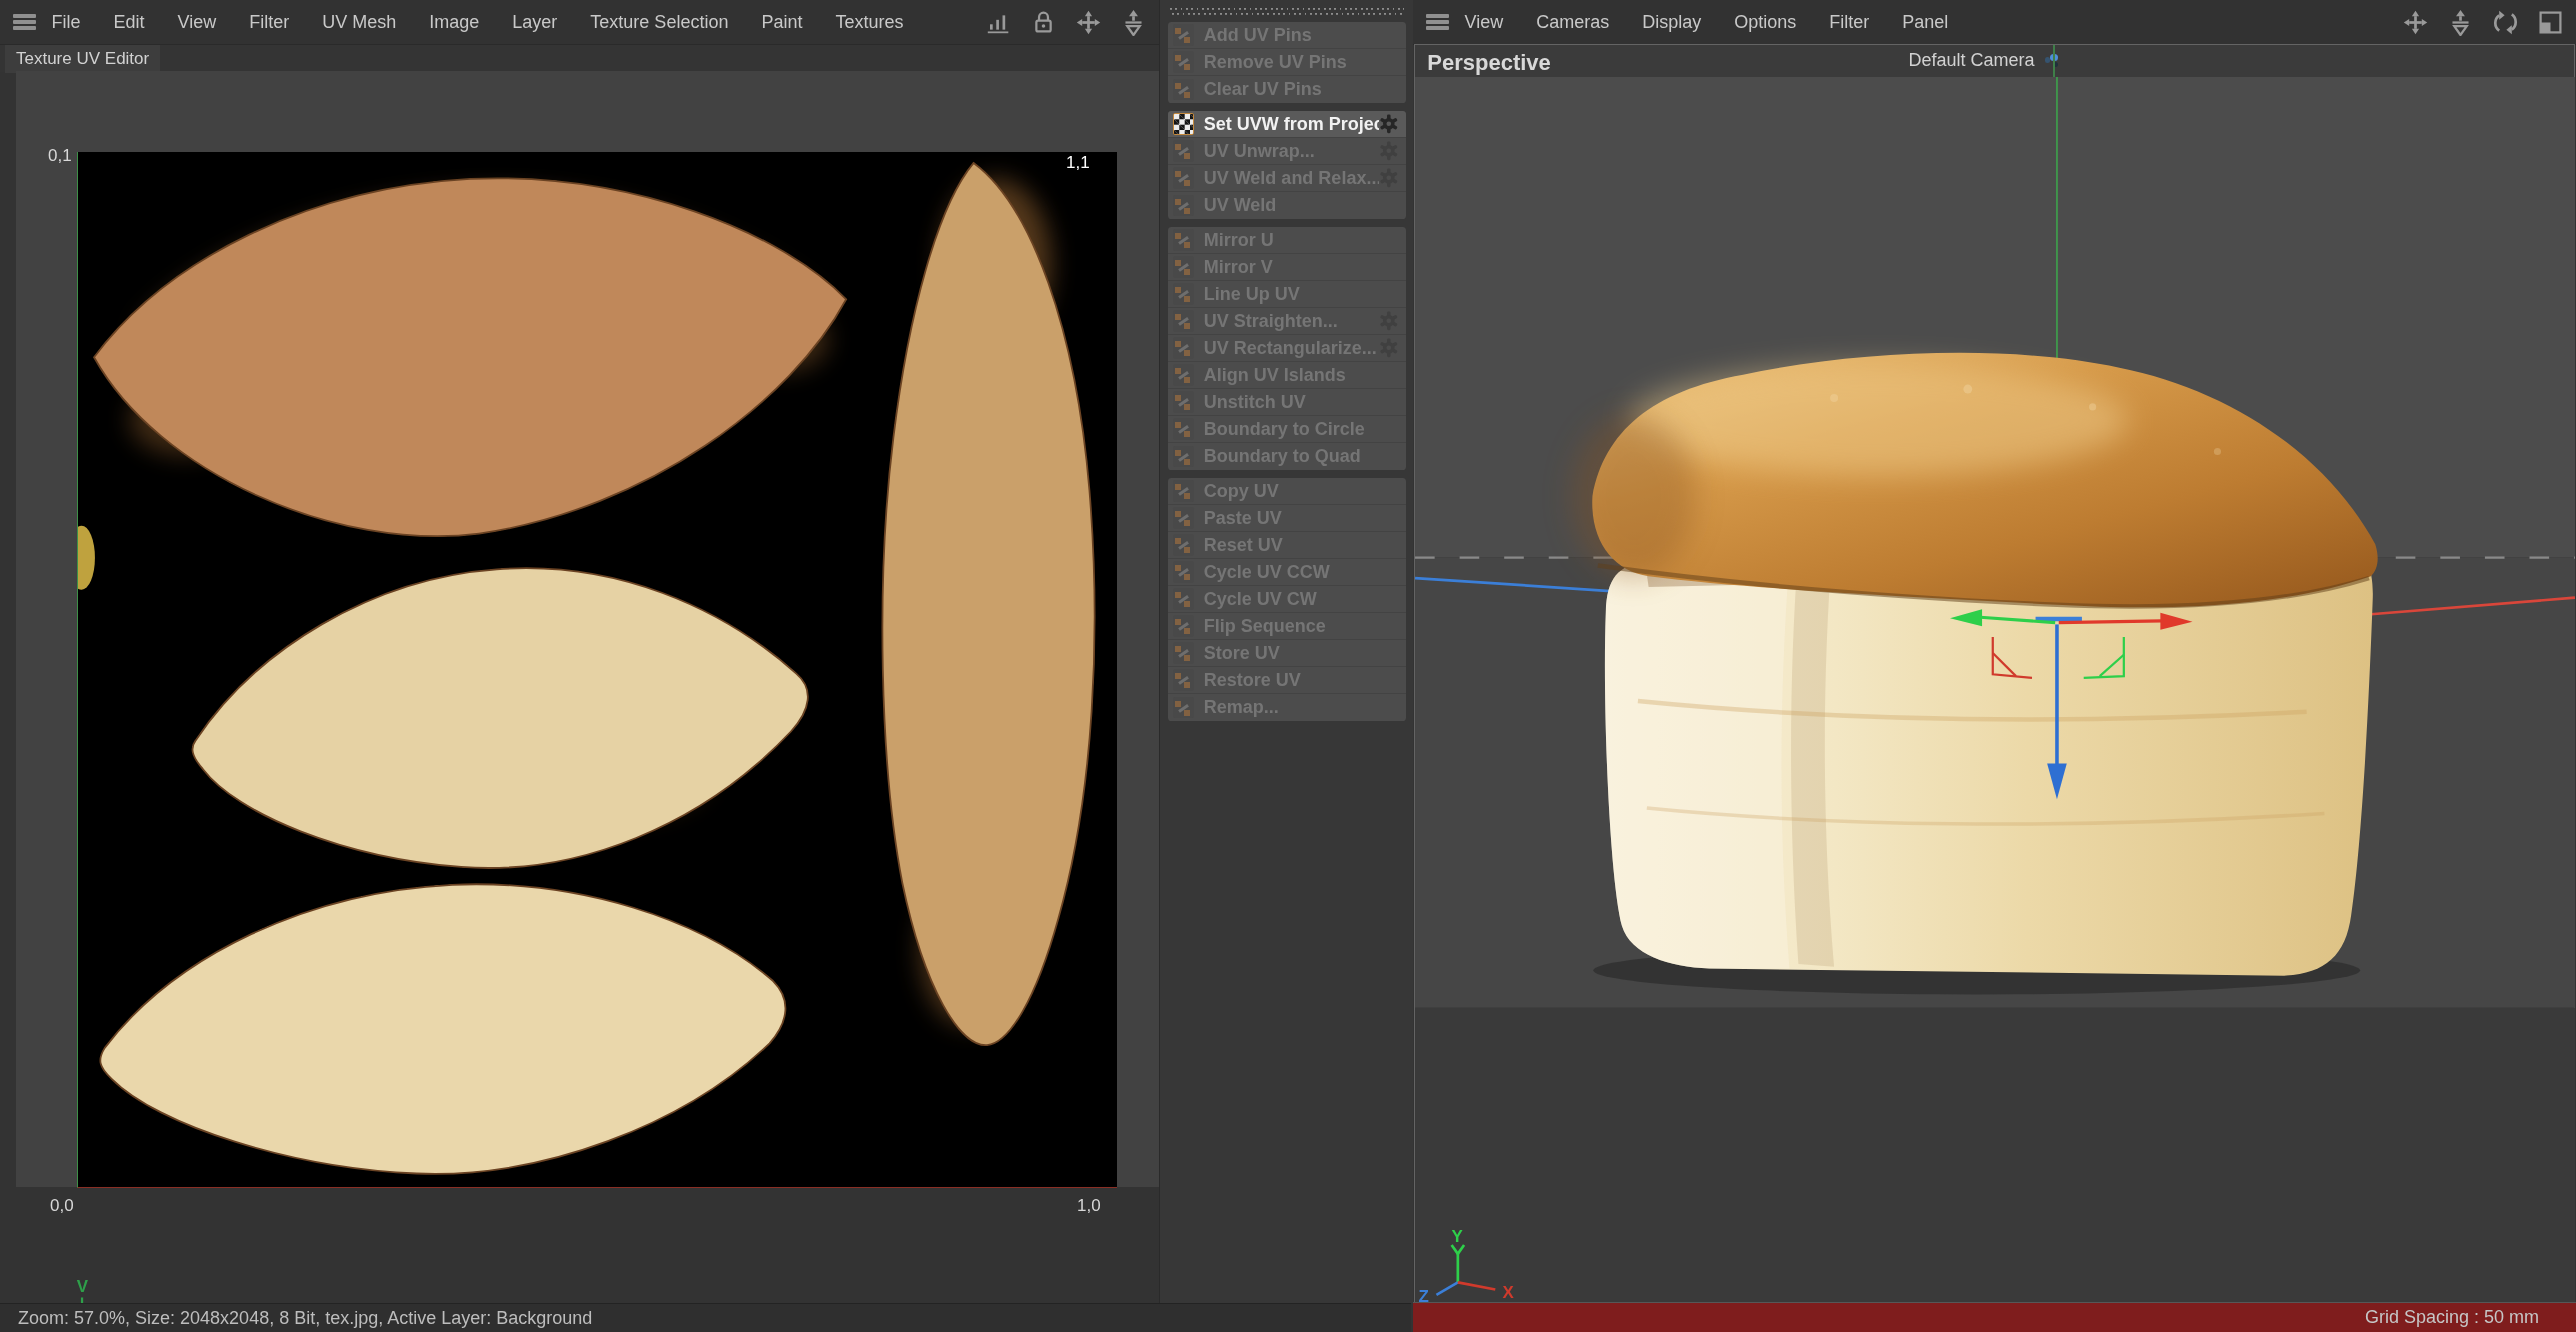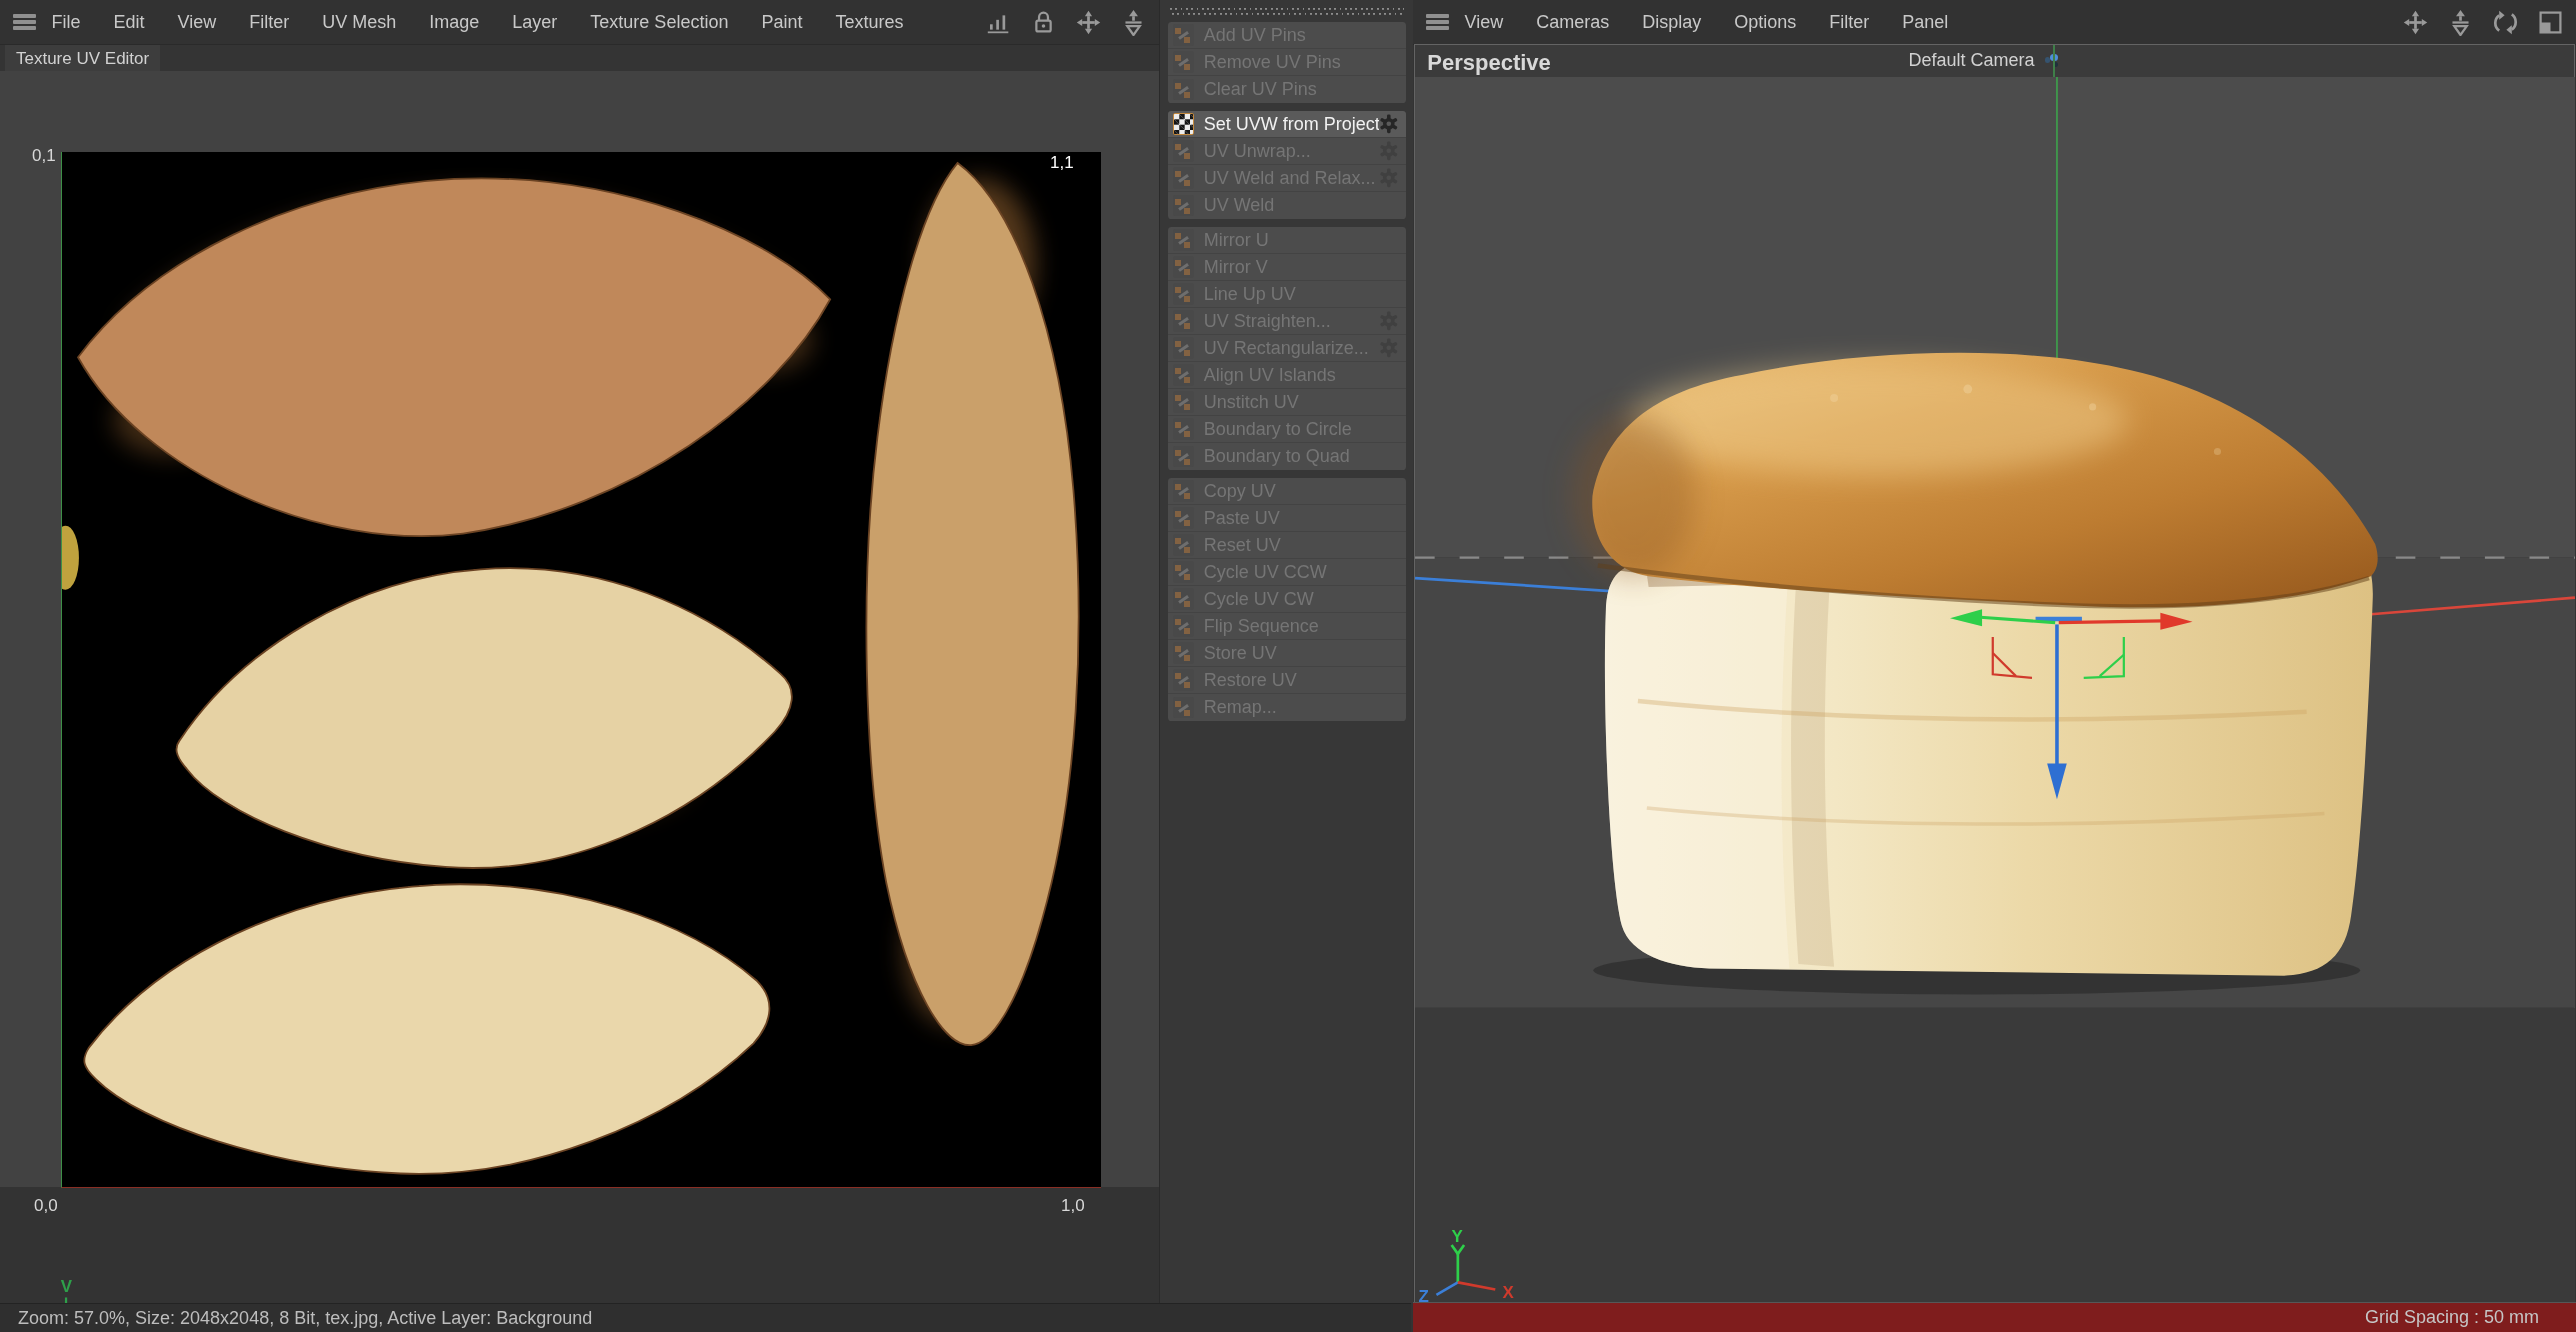--- a/index.html
+++ b/index.html
@@ -15,30 +15,30 @@
   #menubar-right { left:1413px; width:1163px; border-bottom:0.9px solid #2a2a2a; }
   .hamburger { width:23px; height:16px; margin:0 16px 0 12.5px; display:flex; flex-direction:column; justify-content:space-between; cursor:pointer; }
   .hamburger span { display:block; height:3.6px; background:#909090; border-radius:0.9px; }
   .menu-item { font-size:18px; color:#c9c9c9; padding:5.3px 0; margin-right:33px; cursor:default; white-space:nowrap; }
   .menubar-icons { position:absolute; right:12.5px; top:0; height:45px; display:flex; align-items:center; gap:18px; }
   .mb-icon { width:27px; height:27px; display:flex; align-items:center; justify-content:center; }
   .mb-icon svg { display:block; }
   
   #tabrow { position:absolute; left:0; top:45px; width:1159px; height:27px; background:#343434; }
   #tab-uveditor { display:inline-block; margin-left:5.3px; padding:3.6px 10.7px 4.5px; background:#3d3d3d; color:#d2d2d2; font-size:17px; }
-  #left-panel { position:absolute; left:0; top:71px; width:1159px; height:1116px; background:#424242; }
+  #left-panel { position:absolute; left:16px; top:71px; width:1159px; height:1116px; background:#424242; }
   #uv-canvas { position:absolute; left:61px; top:81px; width:1040px; height:1036px; background:#000;
     border-left:1.8px solid #3d8f47; border-bottom:1.8px solid #8a2e24; overflow:hidden; }
   .corner-label { position:absolute; font-size:17px; color:#d8d8d8; z-index:5; }
   #axis-uv { position:absolute; left:50px; top:1205px; }
   #status-left { position:absolute; left:0; top:1303px; width:1411px; height:29px; background:#2f2f2f;
     border-top:0.9px solid #232323; font-size:18px; color:#bdbdbd; line-height:28.5px; padding-left:18px; }
   
   #middle-col { position:absolute; left:1159px; top:0; width:254px; height:1303px; background:#373737; border-left:0.9px solid #2a2a2a; }
-  #cmd-panel { position:absolute; left:8px; top:0; width:238px; }
+  #cmd-panel { position:absolute; left:8px; top:0; width:238px;font-weight:bold; }
   .grip { height:8px; margin:8px 1.8px 6.2px;
     background-image:repeating-linear-gradient(90deg,#8d8d8d 0 1.8px,transparent 1.8px 5.3px),
                      repeating-linear-gradient(90deg,#8d8d8d 0 1.8px,transparent 1.8px 5.3px);
     background-size:100% 1.8px,100% 1.8px; background-position:0 0,2.7px 4.5px; background-repeat:no-repeat; }
   .group { background:#4c4c4c; border-radius:3.6px; overflow:hidden; margin-bottom:8px; }
   .row { height:27px; display:flex; align-items:center; padding:0 7.1px 0 4.5px; border-bottom:0.9px solid #434343; cursor:pointer; position:relative; }
   .group .row:last-child { border-bottom:none; }
   .row .lbl { font-size:18px; color:#757575; margin-left:9.8px; white-space:nowrap; overflow:hidden; }
   .row.enabled { background:#5a5a5a; }
   .row.enabled .lbl { color:#f2f2f2; }

